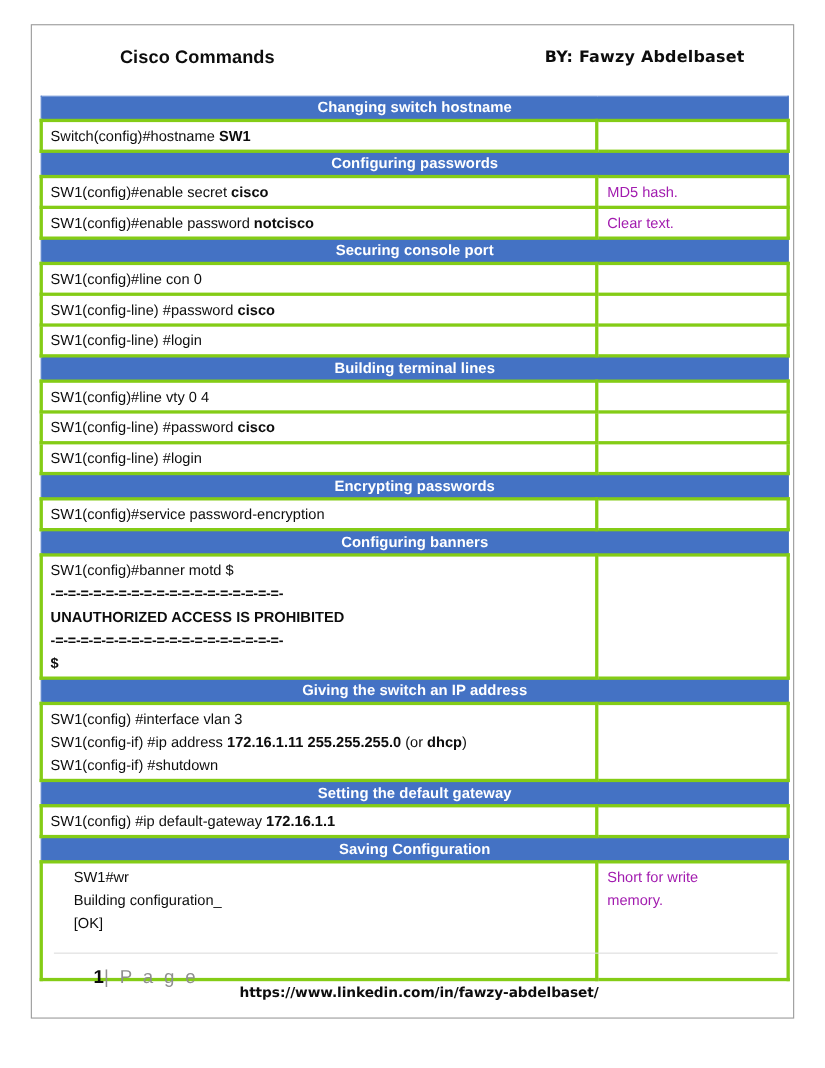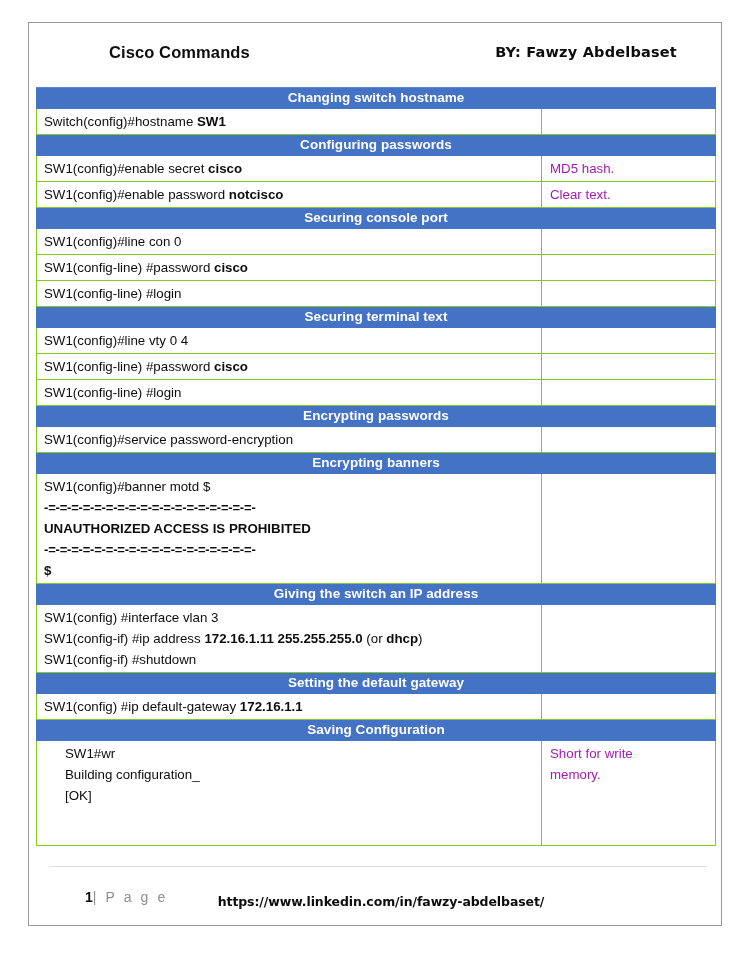--- a/index.html
+++ b/index.html
@@ -59,21 +59,21 @@
     left: 7px;
     top: 64px;
     width: 679px;
     border-collapse: collapse;
     table-layout: fixed;
   }
   .cmd-table col.c1 { width: 505px; }
   .cmd-table col.c2 { width: 174px; }
 
   .cmd-table td {
-    border: 1px solid #84cc16;
+    border: 3px solid #84cc16;
     padding: 0;
     vertical-align: top;
   }
 
   tr.section-row td {
     background: #4472c4;
     border: 1px solid #4472c4;
     border-top: 1px solid #5b84cf;
     color: #ffffff;
     font-weight: bold;
@@ -110,22 +110,22 @@
   .footer-rule {
     position: absolute;
     left: 20px;
     right: 14px;
     bottom: 58px;
     border-top: 1px solid #dddddd;
   }
   .page-num {
     position: absolute;
     left: 56px;
-    bottom: 20px;
-    font-size: 14px;
+    bottom: 26px;
+    font-size: 17px;
     color: #8f8f8f;
     text-align: right;
   }
   .page-num .n {
     color: #0d0d0d;
     font-weight: bold;
     letter-spacing: 0;
   }
   .page-num .lbl { letter-spacing: 2.6px; }
   .footer-url {
@@ -184,21 +184,21 @@
         </tr>
         <tr>
           <td class="cmd-cell">SW1(config-line) #password <b>cisco</b></td>
           <td class="note-cell"></td>
         </tr>
         <tr>
           <td class="cmd-cell">SW1(config-line) #login</td>
           <td class="note-cell"></td>
         </tr>
         <tr class="section-row">
-          <td colspan="2">Securing terminal text</td>
+          <td colspan="2">Building terminal lines</td>
         </tr>
         <tr>
           <td class="cmd-cell">SW1(config)#line vty 0 4</td>
           <td class="note-cell"></td>
         </tr>
         <tr>
           <td class="cmd-cell">SW1(config-line) #password <b>cisco</b></td>
           <td class="note-cell"></td>
         </tr>
         <tr>
@@ -206,21 +206,21 @@
           <td class="note-cell"></td>
         </tr>
         <tr class="section-row">
           <td colspan="2">Encrypting passwords</td>
         </tr>
         <tr>
           <td class="cmd-cell">SW1(config)#service password-encryption</td>
           <td class="note-cell"></td>
         </tr>
         <tr class="section-row">
-          <td colspan="2">Encrypting banners</td>
+          <td colspan="2">Configuring banners</td>
         </tr>
         <tr>
           <td class="cmd-cell"><span class="line">SW1(config)#banner motd $</span><span class="line sep">-=-=-=-=-=-=-=-=-=-=-=-=-=-=-=-=-=-=-</span><span class="line bold">UNAUTHORIZED ACCESS IS PROHIBITED</span><span class="line sep">-=-=-=-=-=-=-=-=-=-=-=-=-=-=-=-=-=-=-</span><span class="line bold">$</span></td>
           <td class="note-cell"></td>
         </tr>
         <tr class="section-row">
           <td colspan="2">Giving the switch an IP address</td>
         </tr>
         <tr>
           <td class="cmd-cell"><span class="line">SW1(config) #interface vlan 3</span><span class="line">SW1(config-if) #ip address <b>172.16.1.11 255.255.255.0</b> (or <b>dhcp</b>)</span><span class="line">SW1(config-if) #shutdown</span></td>

